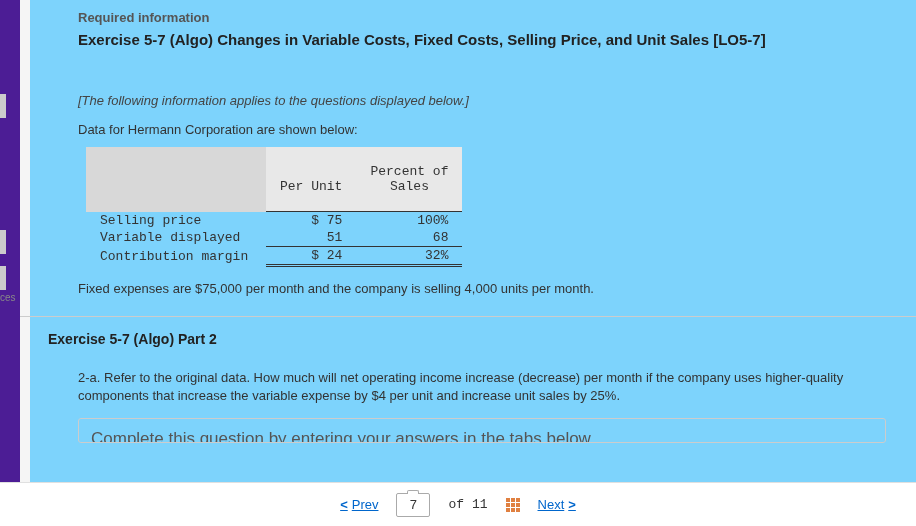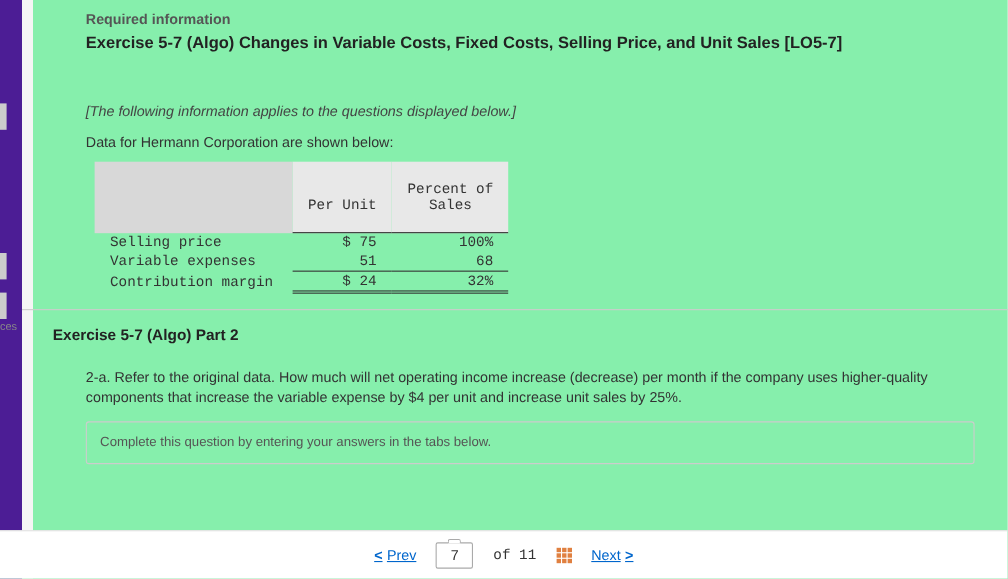--- a/index.html
+++ b/index.html
@@ -30,21 +30,21 @@
     .left-rail .label {
       position: absolute;
       left: 0;
       top: 292px;
       font-size: 10px;
       color: #888;
     }
     .page {
       margin-left: 30px;
       padding: 10px 30px 0 48px;
-      background: #86efac;
+      background: #7dd3fc;
       min-height: 100%;
     }
     .required {
       font-size: 13px;
       font-weight: bold;
       color: #555;
       margin-bottom: 6px;
     }
     .title {
       font-size: 15px;
@@ -119,25 +119,25 @@
     .question {
       font-size: 13px;
       color: #333;
       margin-bottom: 12px;
       line-height: 1.35;
     }
     .answer-box {
       border: 1px solid #ccc;
       border-radius: 3px;
       padding: 10px 12px 0 12px;
-      font-size: 12px;
+      font-size: 17px;
       color: #555;
       margin-top: 14px;
       position: relative;
-      height: 39px;
+      height: 25px;
       overflow: hidden;
     }
     .footer {
       position: absolute;
       bottom: 0;
       left: 0;
       right: 0;
       height: 44px;
       background: #fff;
       border-top: 1px solid #e0e0e0;
@@ -213,32 +213,33 @@
         <span>Percent of</span><br>
         <span>Sales</span>
       </th>
     </tr>
     <tr>
       <td>Selling price</td>
       <td>$ 75</td>
       <td>100%</td>
     </tr>
     <tr class="underline">
-      <td>Variable expenses</td>
+      <td>Variable displayed</td>
       <td>51</td>
       <td>68</td>
     </tr>
     <tr class="dbl">
       <td>Contribution margin</td>
       <td>$ 24</td>
       <td>32%</td>
     </tr>
   </tbody>
     </table>
 
+  <div class="fixed-note">Fixed expenses are $75,000 per month and the company is selling 4,000 units per month.</div>
 
   <div class="divider"></div>
 
   <div class="part-title">Exercise 5-7 (Algo) Part 2</div>
 
   <div class="question">2-a. Refer to the original data. How much will net operating income increase (decrease) per month if the company uses higher-quality components that increase the variable expense by $4 per unit and increase unit sales by 25%.</div>
 
   <div class="answer-box">
     <span>Complete this question by entering your answers in the tabs below.</span>
   </div>

